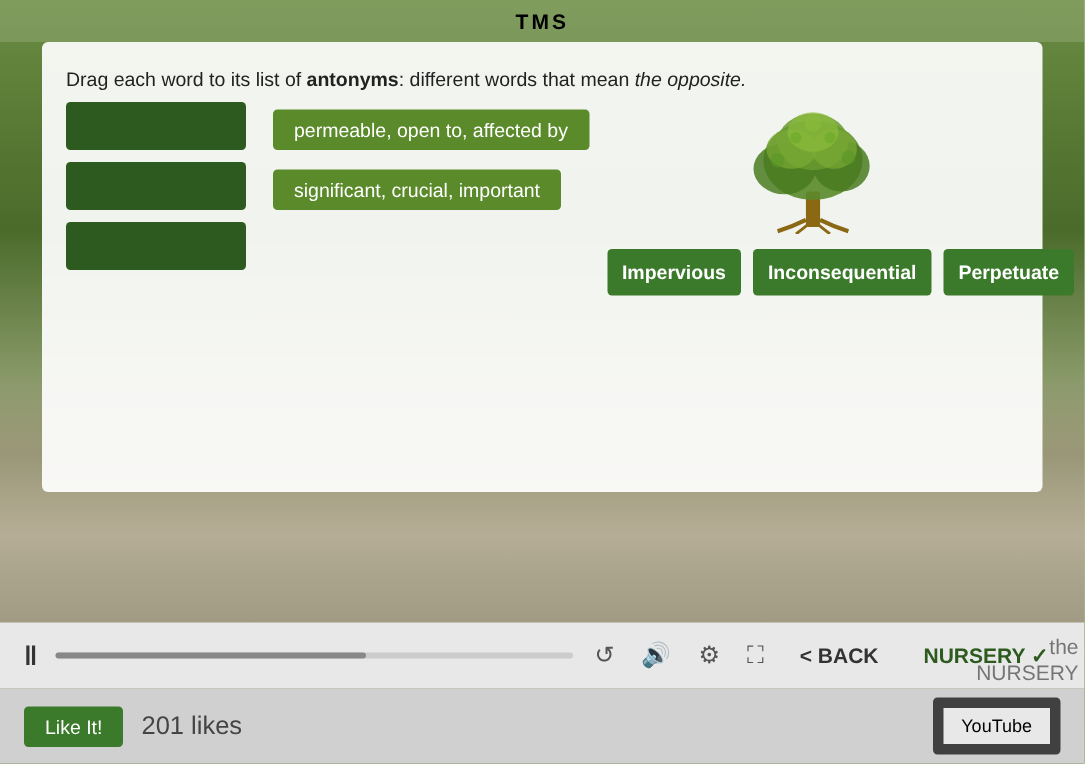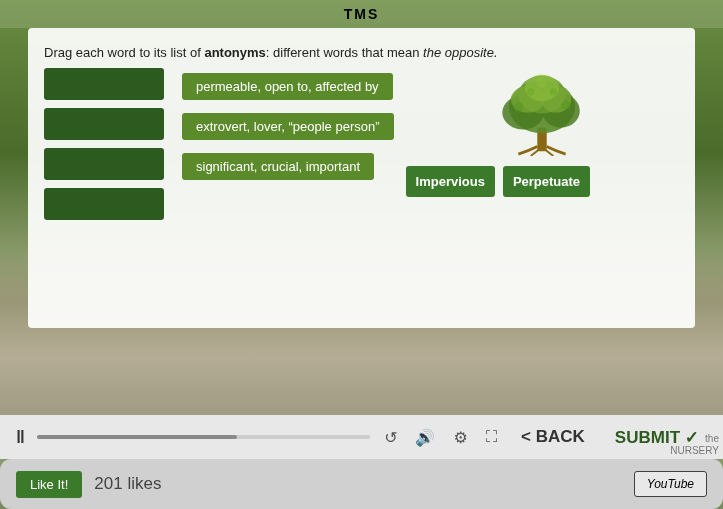--- a/index.html
+++ b/index.html
@@ -202,21 +202,21 @@
       padding: 2px;
       display: flex;
       align-items: center;
     }
 
     .nav-btn {
       background: none;
       border: none;
       cursor: pointer;
       color: #333;
-      font-size: 17px;
+      font-size: 14px;
       font-weight: bold;
       padding: 4px 8px;
       display: flex;
       align-items: center;
       gap: 3px;
       text-align: right;
     }
 
     .submit-btn {
       color: #2d5a1e;
@@ -226,64 +226,62 @@
     .footer-bar {
       position: absolute;
       bottom: 0; left: 0; right: 0;
       height: 50px;
       background: #d0d0d0;
       display: flex;
       align-items: center;
       padding: 0 16px;
       z-index: 10;
       gap: 12px;
-      border-radius: 11px;
     }
 
     .like-btn {
       background: #3a7a2a;
       color: white;
       border: none;
       padding: 6px 14px;
       border-radius: 3px;
       font-size: 13px;
       cursor: pointer;
     }
 
     .likes-count {
       font-size: 17px;
       color: #444;
     }
 
     .youtube-btn {
       background: #e8e8e8;
-      border: 1px solid #404040;
+      border: 7px solid #404040;
       padding: 5px 12px;
       border-radius: 3px;
       font-size: 12px;
       cursor: pointer;
       margin-left: auto;
-      font-style: italic;
     }
 
     .pause-btn {
       font-size: 18px;
       color: #333;
       background: none;
       border: none;
       cursor: pointer;
       font-weight: bold;
     }
 
     
     .logo-watermark {
       position: absolute;
       bottom: 52px;
       right: 4px;
-      font-size: 10px;
+      font-size: 14px;
       color: rgba(0,0,0,0.5);
       z-index: 11;
       text-align: right;
       line-height: 1.2;
     }
   </style>
 </head>
 <body>
 
 <div class="bg-landscape"></div>
@@ -300,24 +298,20 @@
 
   <div class="card-body">
 
     <div class="left-column">
 
       <div class="word-row">
         <div class="word-slot"></div>
         <div class="antonym-chip">permeable, open to, affected by</div>
       </div>
 
-      <div class="word-row">
-        <div class="word-slot"></div>
-        <div class="antonym-chip">extrovert, lover, “people person”</div>
-      </div>
 
       <div class="word-row">
         <div class="word-slot"></div>
         <div class="antonym-chip">significant, crucial, important</div>
       </div>
 
       <div class="word-row">
         <div class="word-slot"></div>
       </div>
 
@@ -346,20 +340,21 @@
           <circle cx="35" cy="38" r="5" fill="#5a9a25" opacity="0.6"></circle>
           <circle cx="85" cy="36" r="5" fill="#5a9a25" opacity="0.6"></circle>
           <circle cx="60" cy="12" r="6" fill="#8aba3a" opacity="0.6"></circle>
           <circle cx="48" cy="22" r="4" fill="#6aaa2a" opacity="0.6"></circle>
           <circle cx="72" cy="22" r="4" fill="#6aaa2a" opacity="0.6"></circle>
         </svg>
       </div>
 
       <div class="drag-words-grid">
         <div class="drag-word">Impervious</div>
+        <div class="drag-word">Inconsequential</div>
         <div class="drag-word">Perpetuate</div>
       </div>
 
     </div>
   </div>
 </div>
 
 <div class="logo-watermark">
   <span>the</span><br>
   <span>NURSERY</span>
@@ -383,21 +378,21 @@
     <button class="control-btn">
       <span>⚙</span>
     </button>
     <button class="control-btn">
       <span>⛶</span>
     </button>
     <button class="nav-btn">
       <span>&lt; BACK</span>
     </button>
     <button class="nav-btn submit-btn">
-      <span>SUBMIT ✓</span>
+      <span>NURSERY ✓</span>
     </button>
   </div>
 
 </div>
 
 <div class="footer-bar">
   <button class="like-btn">Like It!</button>
   <span class="likes-count">201 likes</span>
   <button class="youtube-btn">YouTube</button>
 </div>

